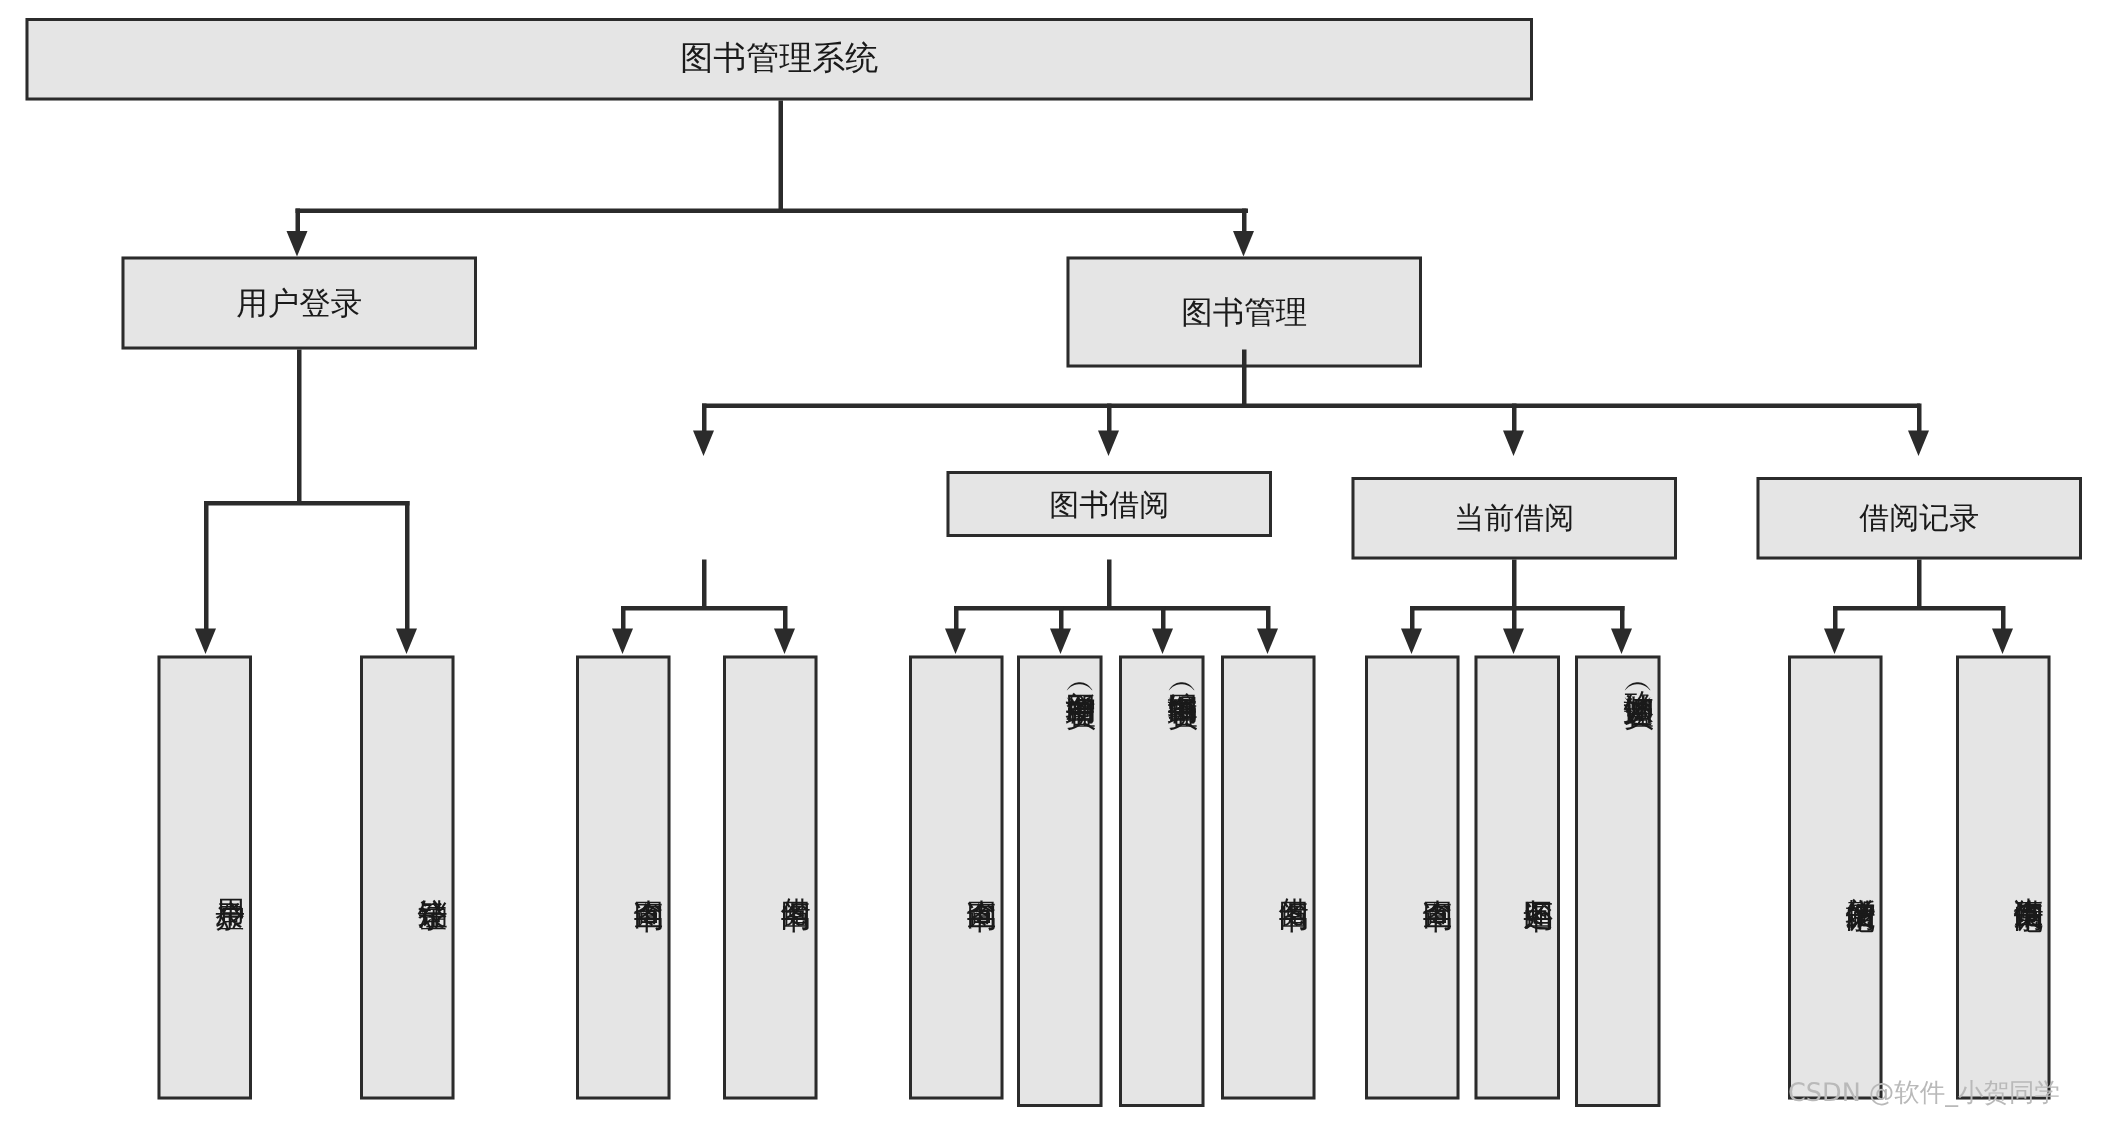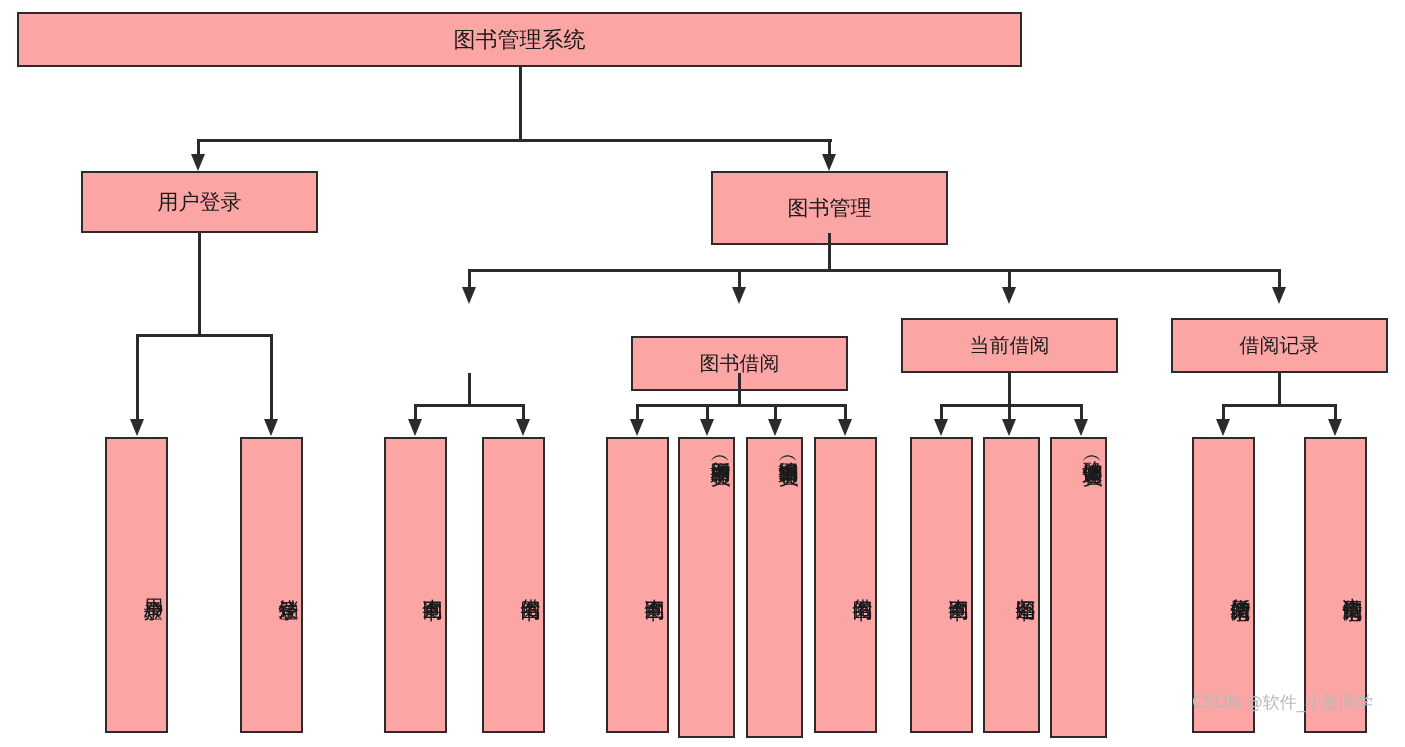--- a/index.html
+++ b/index.html
@@ -17,21 +17,21 @@
     height: 747px;
     background: #ffffff;
     overflow: hidden;
   }
 
   
   .node {
     position: absolute;
     box-sizing: border-box;
     border: 2.5px solid #2b2b2b;
-    background: #fca5a5;
+    background: #e5e5e5;
     display: flex;
     align-items: center;
     justify-content: center;
     color: #1a1a1a;
     line-height: 1.24;
     text-align: center;
   }
   .node.root {
     font-size: 22px;
   }
@@ -123,21 +123,21 @@
   <div class="conn h" style="left:468px; top:269px; width:812px; height:2.5px;"></div>
   <div class="conn v" style="left:468px; top:269px; width:2.5px; height:20px;"></div>
   <div class="arrow" style="left:462px; top:287px;"></div>
   <div class="conn v" style="left:738px; top:269px; width:2.5px; height:20px;"></div>
   <div class="arrow" style="left:732px; top:287px;"></div>
   <div class="conn v" style="left:1008px; top:269px; width:2.5px; height:20px;"></div>
   <div class="arrow" style="left:1002px; top:287px;"></div>
   <div class="conn v" style="left:1278px; top:269px; width:2.5px; height:20px;"></div>
   <div class="arrow" style="left:1272px; top:287px;"></div>
 
-  <div class="node lvl3" style="left:631px; top:336px; width:217px; height:55px;">
+  <div class="node lvl3" style="left:631px; top:314px; width:217px; height:44px;">
     <span>图书借阅</span>
   </div>
   <div class="node lvl3" style="left:1171px; top:318px; width:217px; height:55px;">
     <span>借阅记录</span>
   </div>
   <div class="node lvl3" style="left:901px; top:318px; width:217px; height:55px;">
     <span>当前借阅</span>
   </div>
 
   <div class="conn v" style="left:468px; top:373px; width:2.5px; height:33px;"></div>
@@ -211,15 +211,15 @@
     <span class="leaf-text">确认归还（管理员）</span>
   </div>
 
   <div class="node leaf centered" style="left:1192px; top:437px; width:63px; height:296px;">
     <span class="leaf-text">新增借阅记录</span>
   </div>
   <div class="node leaf centered" style="left:1304px; top:437px; width:63px; height:296px;">
     <span class="leaf-text">查询借阅记录</span>
   </div>
 
-  <div class="watermark" style="left:1192px; top:691px;">CSDN @软件_小贺同学</div>
+  <div class="watermark" style="left:1192px; top:717px;">CSDN @软件_小贺同学</div>
 
 </div>
 
 </body></html>

